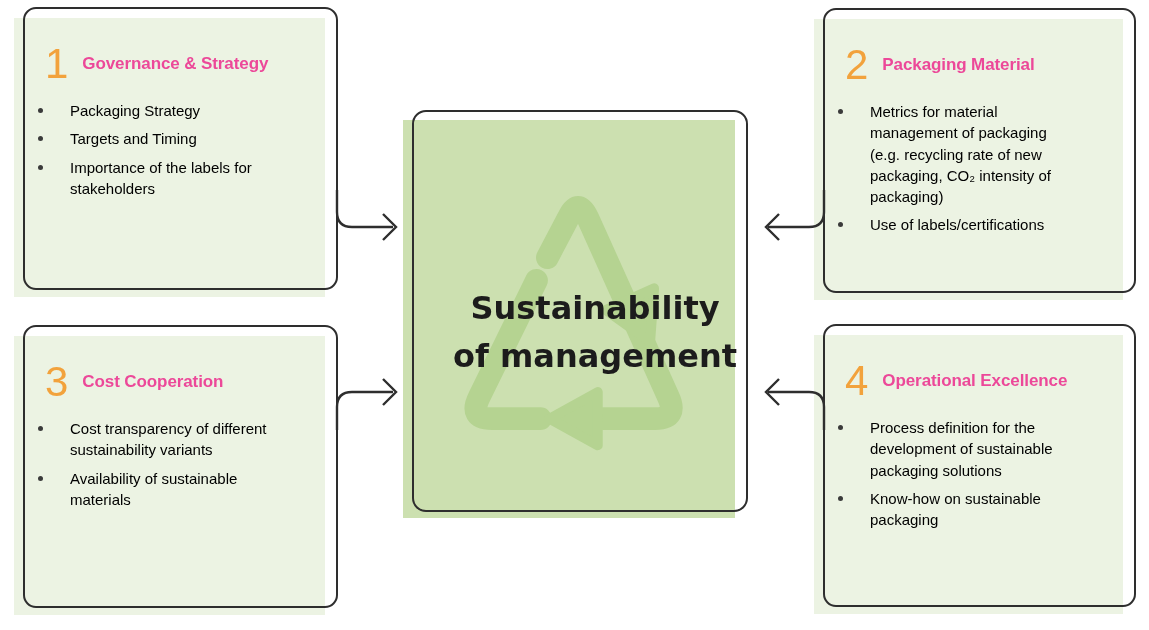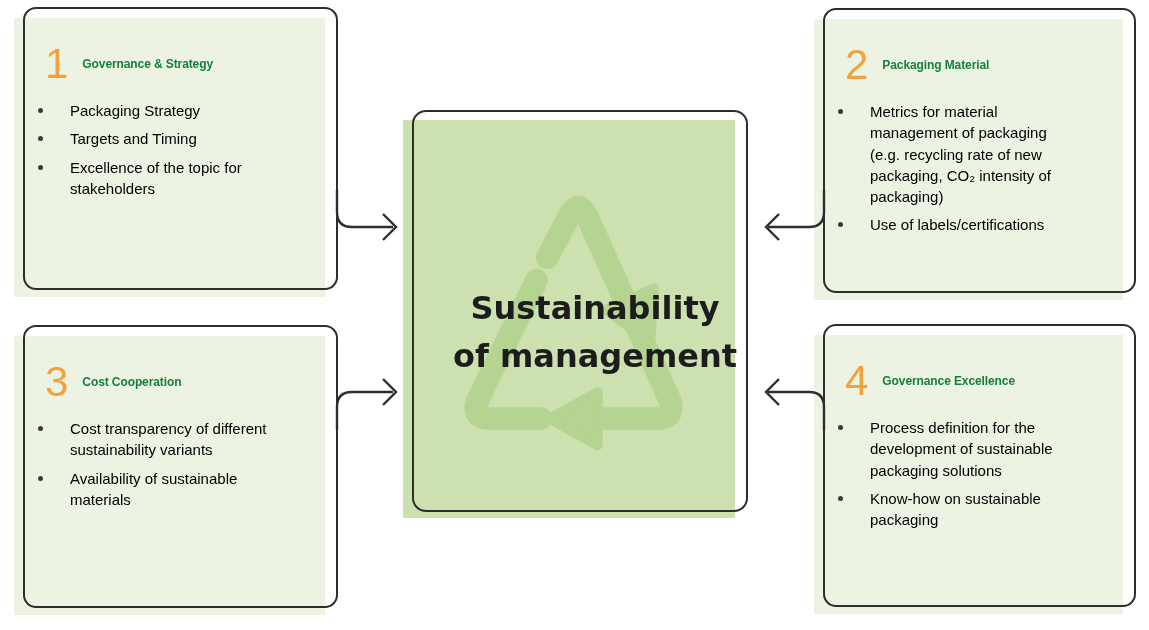--- a/index.html
+++ b/index.html
@@ -35,21 +35,21 @@
   .panel-head {
     display:flex; align-items:center; gap:14px;
     padding:34px 16px 0 20px;
   }
   .num {
     font-size:42px; line-height:1;
     color:#f2a23c;
     font-weight:400;
   }
   .title {
-    font-size:12px; font-weight:bold; color:#15803d;
+    font-size:17px; font-weight:bold; color:#ec4899;
     letter-spacing:-0.1px;
   }
 
   .bullets { list-style:none; margin:15px 0 0 0; padding:0; }
   .bullets li {
     position:relative;
     padding-left:45px;
     margin-bottom:7px;
     font-size:15px; line-height:1.42;
     color:#000000;
@@ -110,21 +110,21 @@
 <body>
 
 <div class="panel panel-left p1">
   <div class="panel-head">
     <span class="num">1</span>
     <span class="title">Governance &amp; Strategy</span>
   </div>
   <ul class="bullets">
     <li>Packaging Strategy</li>
     <li>Targets and Timing</li>
-    <li>Excellence of the topic for stakeholders</li>
+    <li>Importance of the labels for stakeholders</li>
   </ul>
 </div>
 
 <div class="panel panel-right p2">
   <div class="panel-head">
     <span class="num">2</span>
     <span class="title">Packaging Material</span>
   </div>
   <ul class="bullets">
     <li>Metrics for material management of packaging (e.g. recycling rate of new packaging, CO₂ intensity of packaging)</li>
@@ -139,21 +139,21 @@
   </div>
   <ul class="bullets">
     <li>Cost transparency of different sustainability variants</li>
     <li>Availability of sustainable materials</li>
   </ul>
 </div>
 
 <div class="panel panel-right p4">
   <div class="panel-head">
     <span class="num">4</span>
-    <span class="title">Governance Excellence</span>
+    <span class="title">Operational Excellence</span>
   </div>
   <ul class="bullets">
     <li>Process definition for the development of sustainable packaging solutions</li>
     <li>Know-how on sustainable packaging</li>
   </ul>
 </div>
 
 <div class="center-card">
   <svg class="center-icon" viewBox="0 0 336 402" aria-hidden="true">
     <g fill="none" stroke="#B5D391" stroke-width="23" stroke-linecap="round" stroke-linejoin="round">

